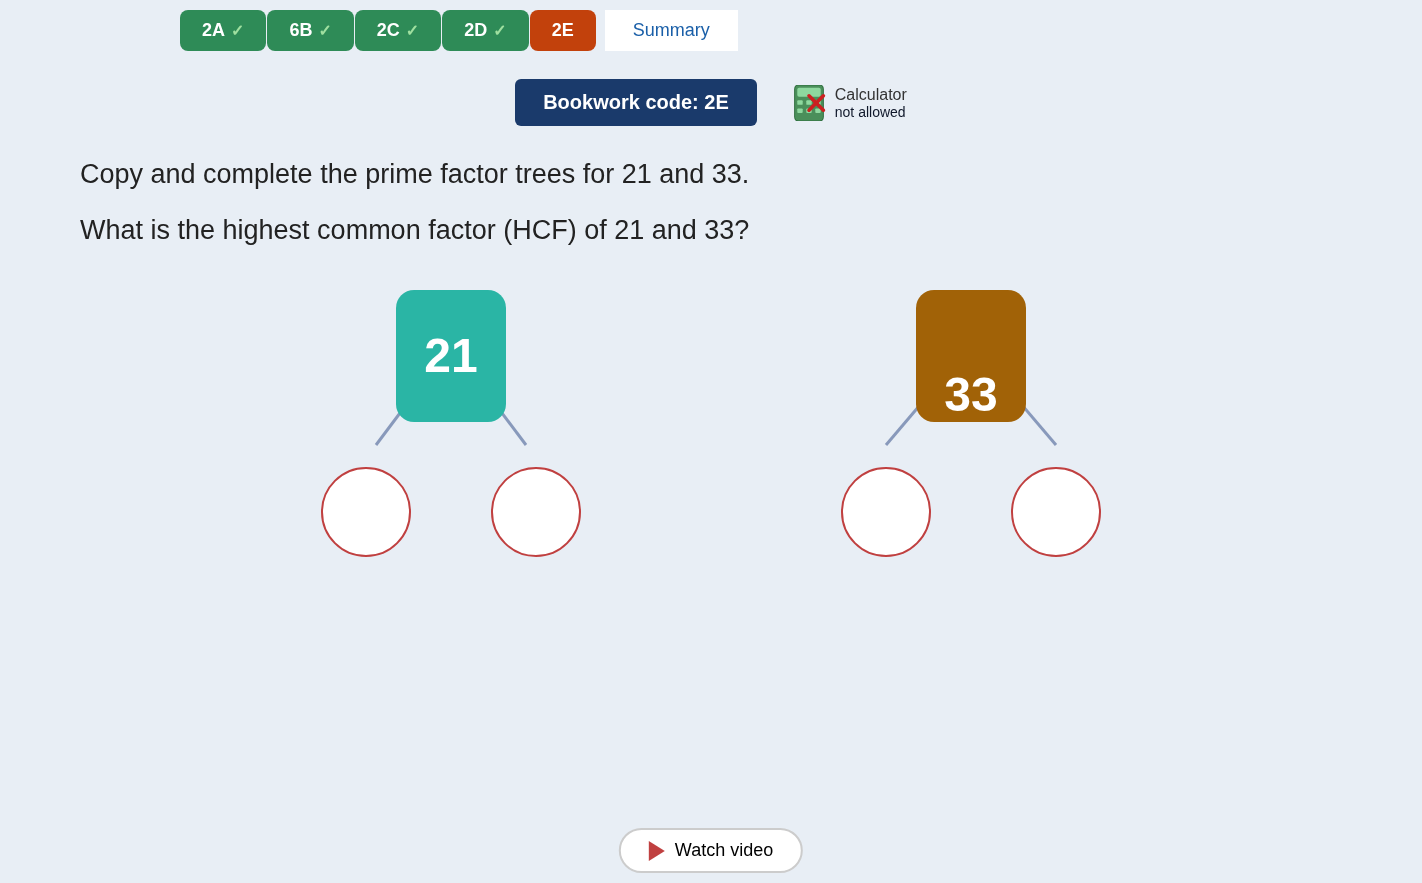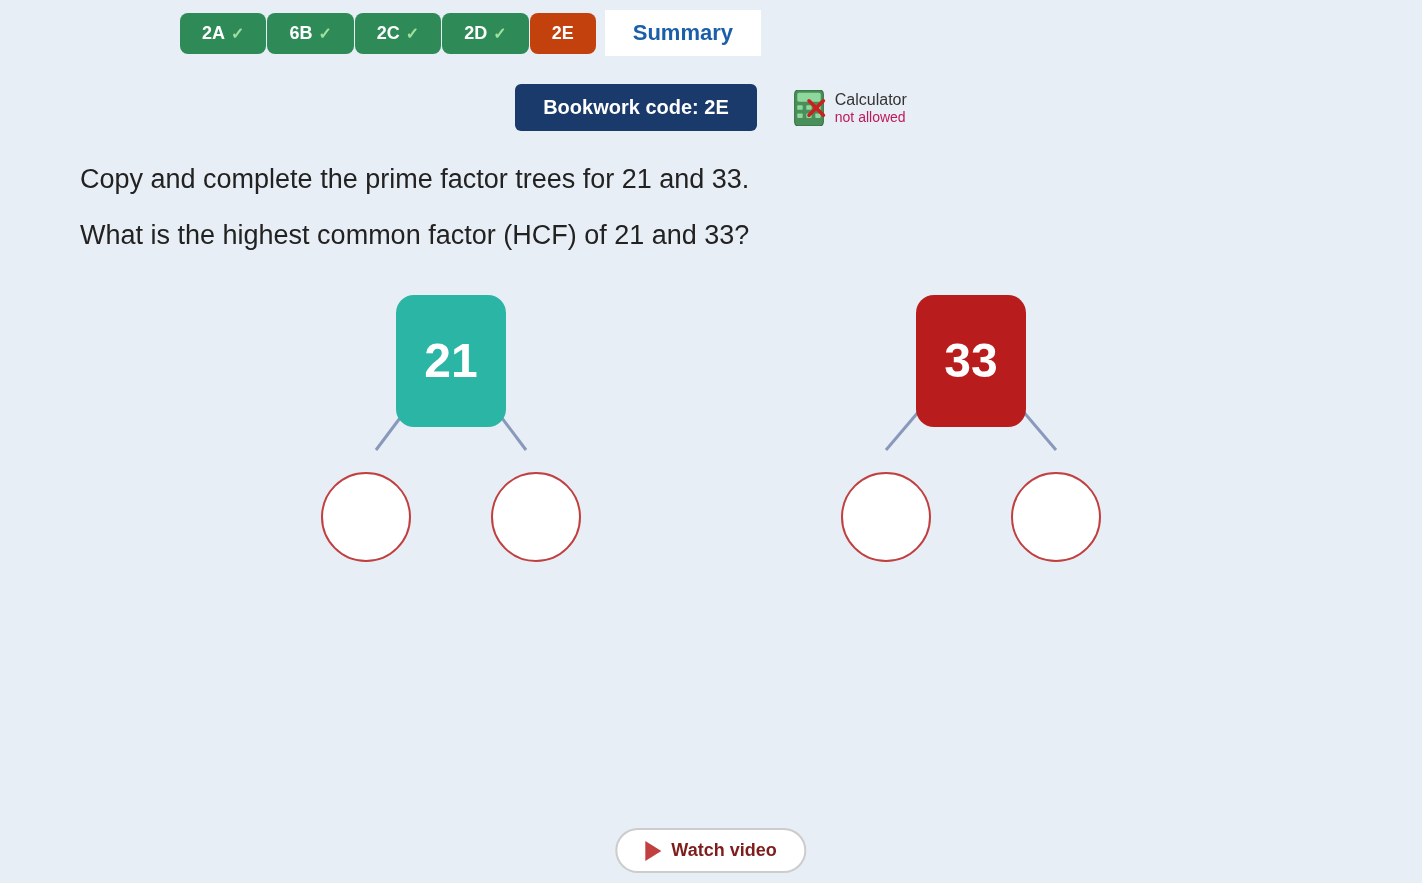--- a/index.html
+++ b/index.html
@@ -43,22 +43,22 @@
     }
 
     .nav-tab .check {
       color: #a0e0a0;
       font-size: 16px;
     }
 
     .summary-tab {
       padding: 10px 28px;
       border-radius: 0;
-      font-size: 22px;
-      font-weight: bold;
+      font-size: 18px;
+      font-weight: normal;
       color: #1a5fa8;
       background: white;
       cursor: pointer;
       margin-left: 8px;
     }
 
     
     .bookwork-area {
       display: flex;
       align-items: center;
@@ -123,21 +123,21 @@
       align-items: center;
       justify-content: center;
       font-size: 48px;
       font-weight: bold;
       color: white;
       position: relative;
       z-index: 2;
     }
 
     .root-21 { background-color: #2ab5a5; }
-    .root-33 { background-color: #b91c1c; }
+    .root-33 { background-color: #a16207; align-items: flex-end; }
 
     .tree-branches {
       display: flex;
       gap: 80px;
       margin-top: 0;
       position: relative;
     }
 
     .tree-leaf {
       width: 90px;
@@ -161,22 +161,22 @@
     .watch-video-btn {
       position: absolute;
       bottom: 10px;
       left: 50%;
       transform: translateX(-50%);
       background: white;
       border: 2px solid #ccc;
       border-radius: 24px;
       padding: 10px 28px;
       font-size: 18px;
-      font-weight: bold;
-      color: #7f1d1d;
+      font-weight: normal;
+      color: #000000;
       display: flex;
       align-items: center;
       gap: 10px;
       cursor: pointer;
     }
 
     .play-icon {
       width: 0;
       height: 0;
       border-top: 10px solid transparent;
@@ -235,21 +235,21 @@
         <rect x="5" y="26" width="6" height="5" rx="1" fill="#8ed89e"></rect>
         <rect x="15" y="26" width="6" height="5" rx="1" fill="#8ed89e"></rect>
         <rect x="25" y="26" width="6" height="5" rx="1" fill="#8ed89e"></rect>
 
         <line x1="18" y1="12" x2="34" y2="28" stroke="#cc2020" stroke-width="4" stroke-linecap="round"></line>
         <line x1="34" y1="12" x2="18" y2="28" stroke="#cc2020" stroke-width="4" stroke-linecap="round"></line>
       </svg>
     </div>
     <div style="display:flex;flex-direction:column;">
       <span style="font-size:16px; color:#333;">Calculator</span>
-      <span style="font-size:14px; color:#be185d;">not allowed</span>
+      <span style="font-size:14px; color:#0f172a;">not allowed</span>
     </div>
   </div>
 </div>
 
 <div class="question-area">
   <div class="question-line">Copy and complete the prime factor trees for 21 and 33.</div>
   <div class="question-line">What is the highest common factor (HCF) of 21 and 33?</div>
 </div>
 
 <div class="trees-area">

